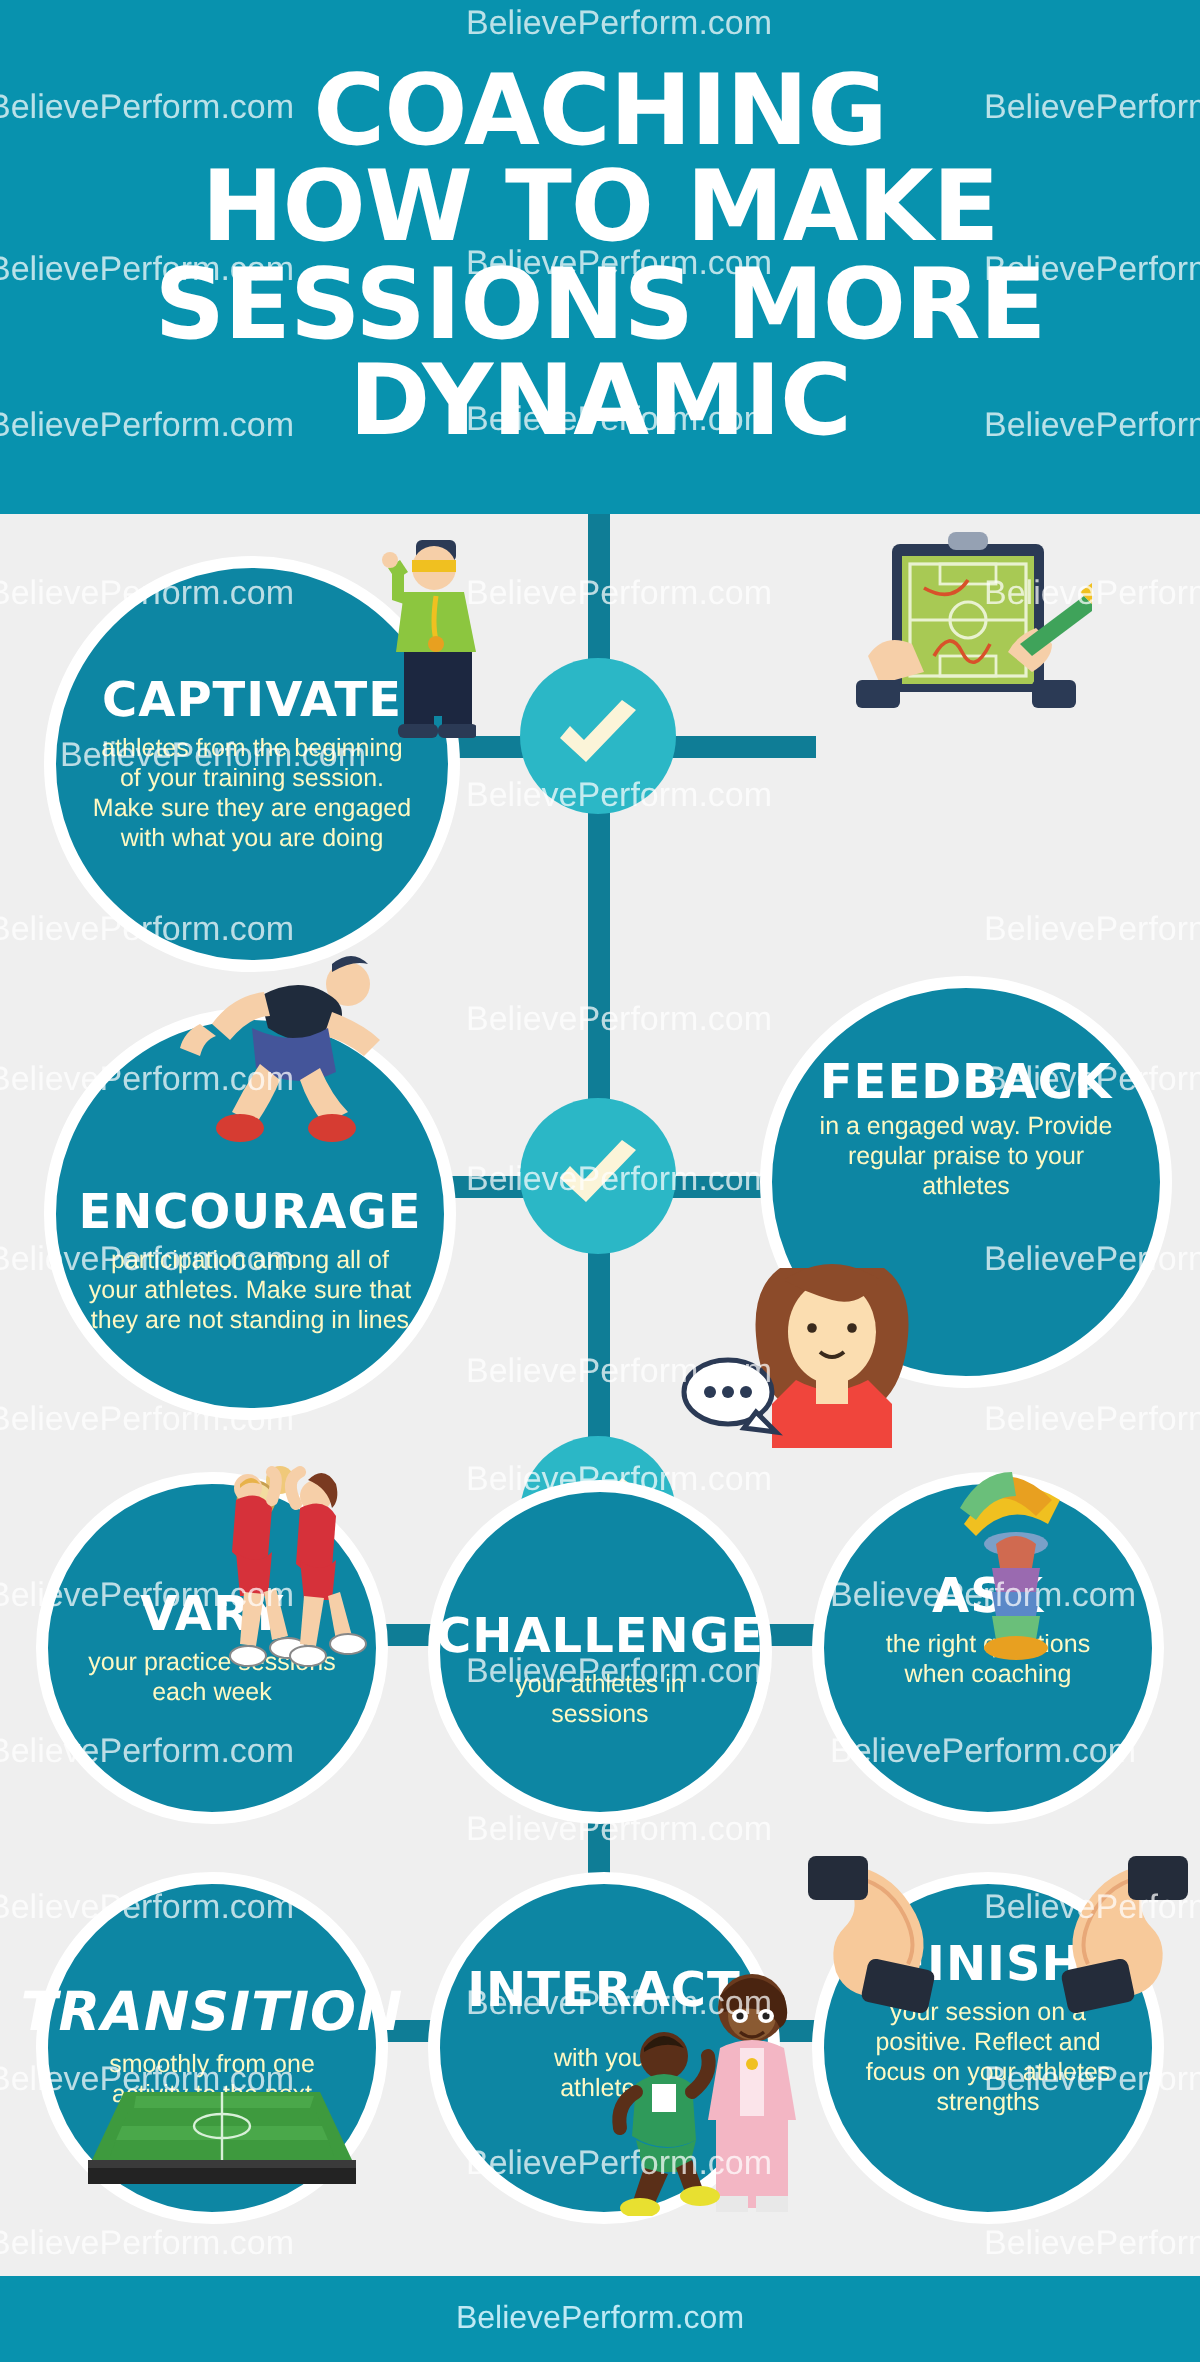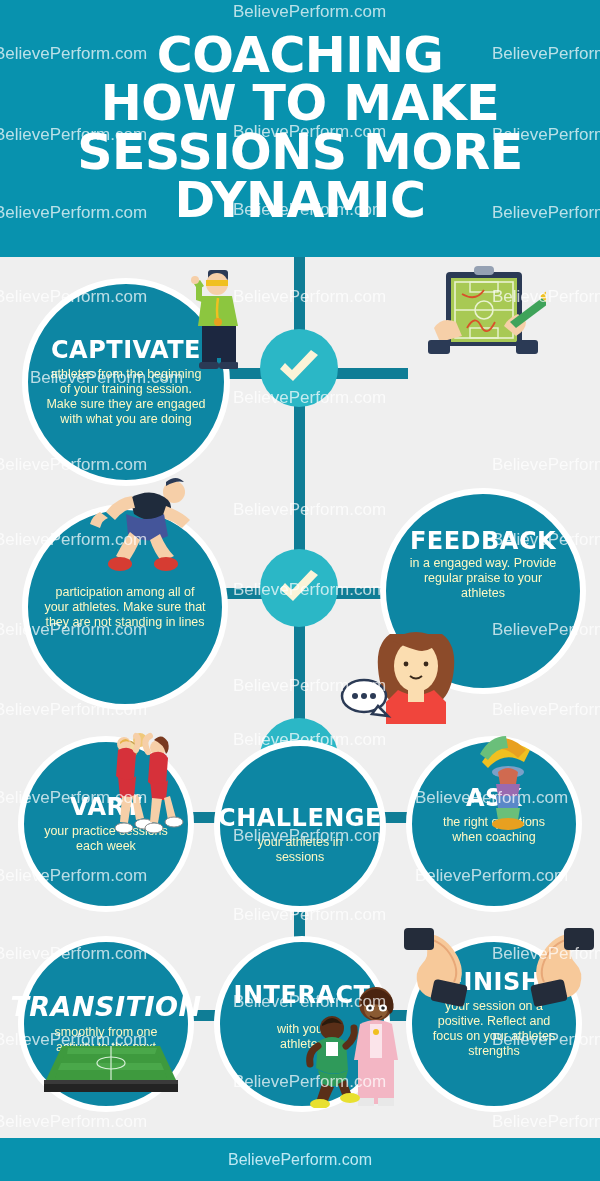--- a/index.html
+++ b/index.html
@@ -152,20 +152,21 @@
     </span>
   </div>
 
   <div class="bubble" style="left:22px;top:278px;width:208px;height:208px;">
     <div class="b-title">CAPTIVATE</div>
     <div class="b-body">athletes from the beginning of your training session. Make sure they are engaged with what you are doing</div>
   </div>
 
 
   <div class="bubble" style="left:22px;top:504px;width:206px;height:206px;">
+    <div class="b-title" style="margin-top:48px;">ENCOURAGE</div>
     <div class="b-body">participation among all of your athletes. Make sure that they are not standing in lines</div>
   </div>
 
   <div class="bubble" style="left:380px;top:488px;width:206px;height:206px;">
     <div class="b-title" style="margin-top:-52px;">FEEDBACK</div>
     <div class="b-body" style="margin-top:-2px;">in a engaged way. Provide regular praise to your athletes</div>
   </div>
 
   <div class="bubble" style="left:18px;top:736px;width:176px;height:176px;">
     <div class="b-title">VARY</div>

